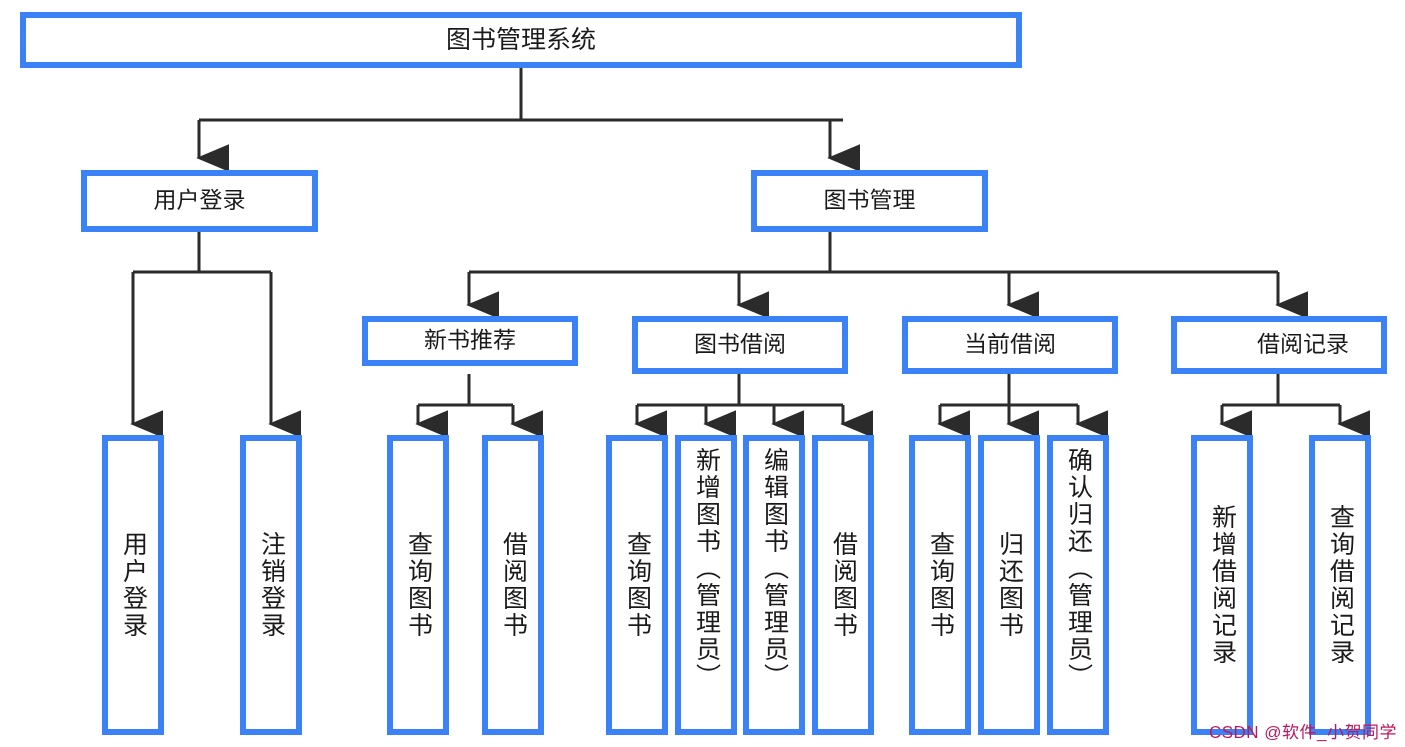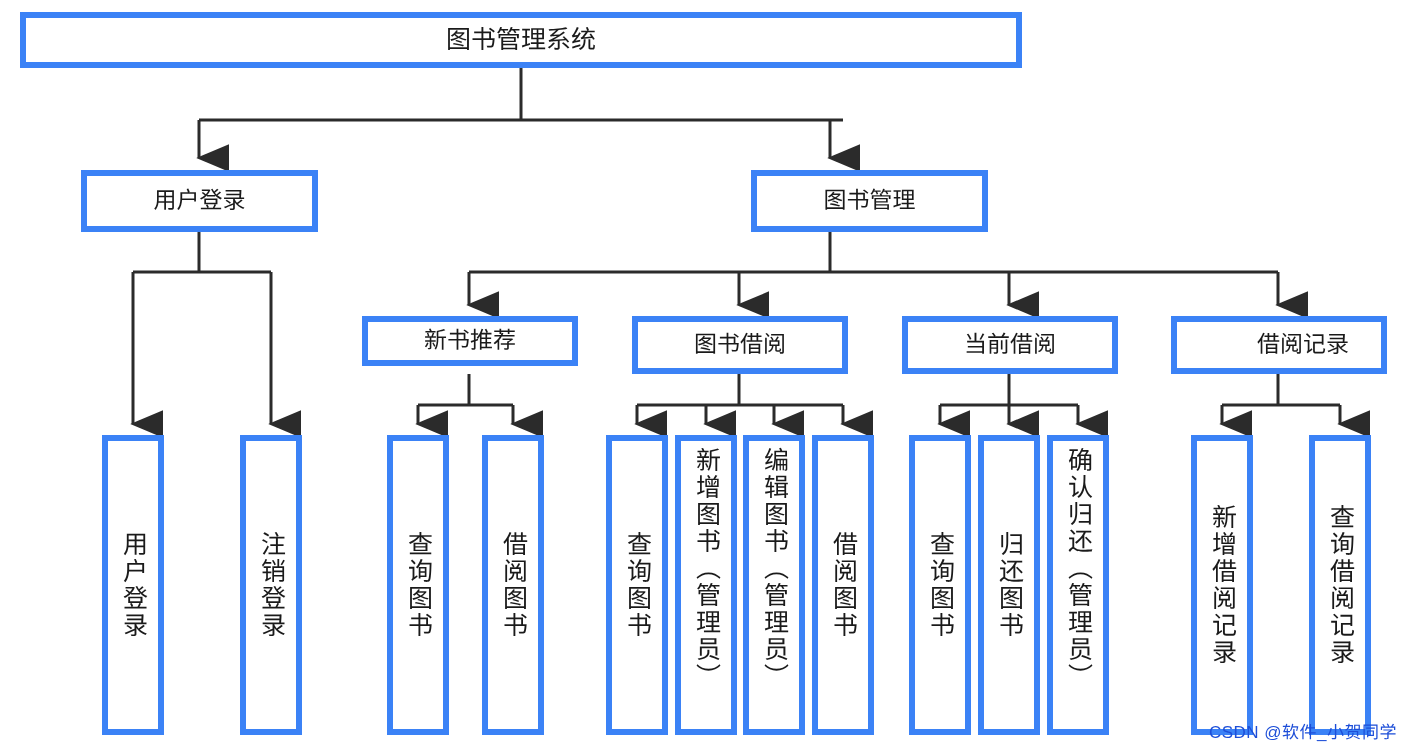--- a/index.html
+++ b/index.html
@@ -64,21 +64,21 @@
   }
   .node.leaf.center-v {
     align-items: center;
     padding-top: 0;
   }
   #watermark {
     position: absolute;
     right: 8px;
     bottom: 4px;
     font-size: 17px;
-    color: #1d4ed8;
+    color: #be185d;
     letter-spacing: 0.5px;
     white-space: nowrap;
     z-index: 5;
     user-select: none;
   }
 </style>
 </head>
 <body>
 
 <div id="diagram-root">

